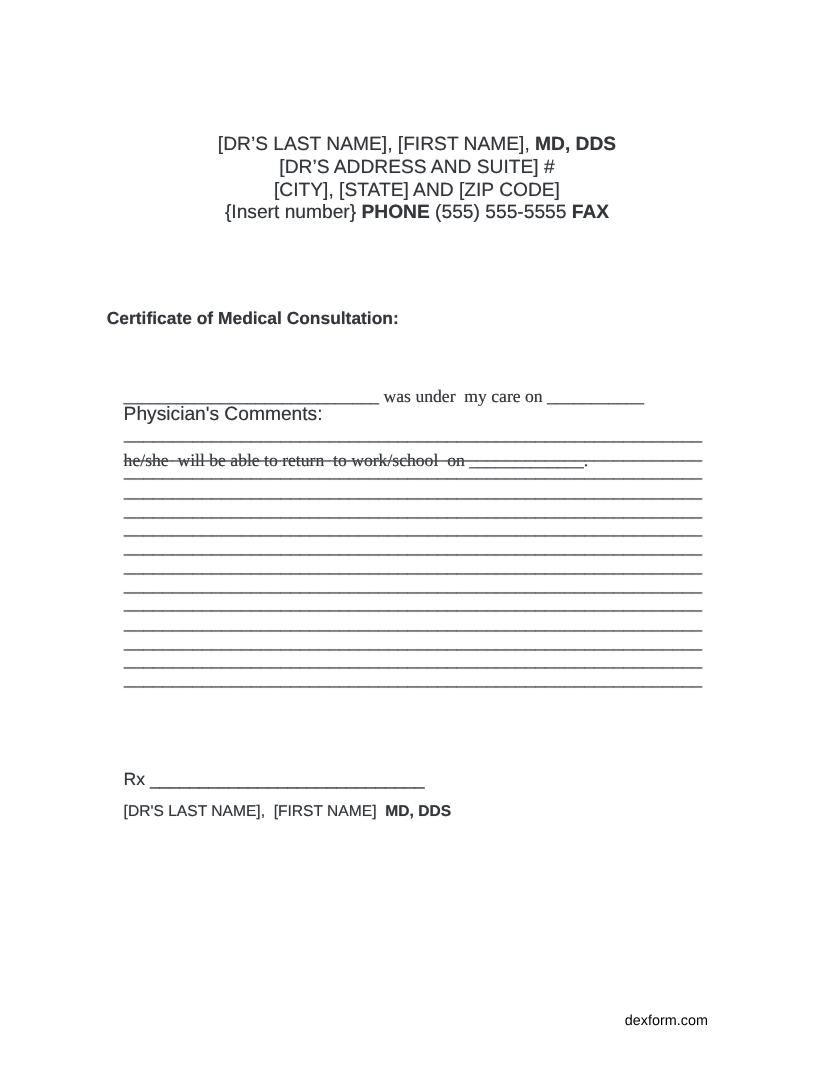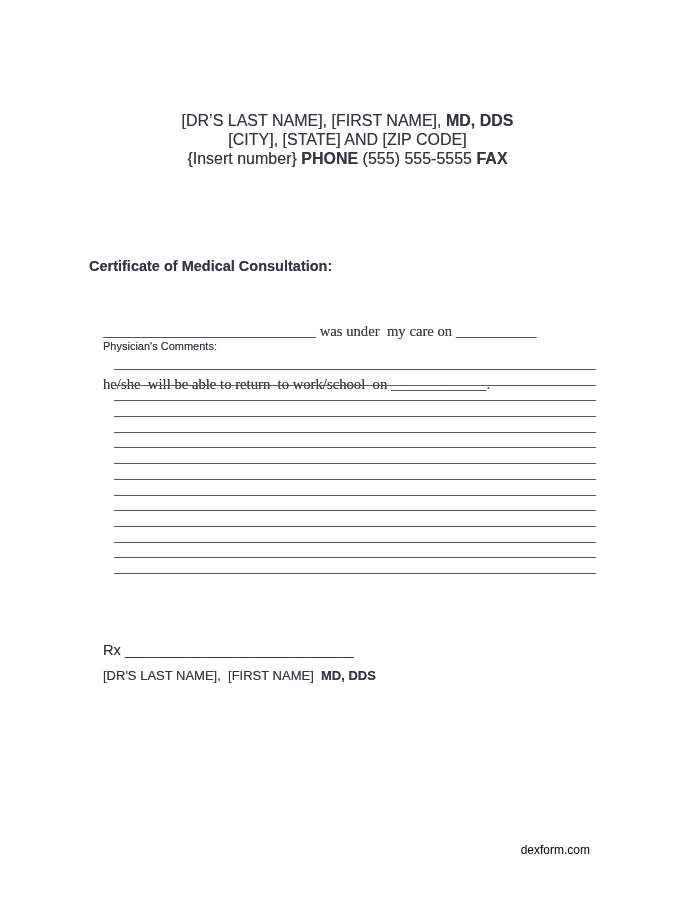--- a/index.html
+++ b/index.html
@@ -37,27 +37,27 @@
     left: 103px;
     width: 492px;
     font-size: 14.7px;
     line-height: 17.6px;
     white-space: pre;
     font-family: Liberation Serif, serif;
   }
   .comments-label {
     top: 337px;
     left: 103px;
-    font-size: 11px;
+    font-size: 16px;
     line-height: 18px;
     white-space: pre;
   }
   .comments-lines {
     top: 355px;
-    left: 114px;
+    left: 103px;
     width: 489px;
     overflow: hidden;
   }
   .rule {
     height: 15.7px;
     line-height: 15.7px;
     font-size: 14.7px;
     white-space: nowrap;
     color: #54575c;
     letter-spacing: 0;
@@ -85,20 +85,21 @@
     text-shadow: none;
   }
 </style>
 </head>
 <body>
 
 <div class="page">
 
   <div class="abs letterhead">
     <div class="lh-line"><span>[DR’S LAST NAME], [FIRST NAME], </span><b>MD, DDS</b></div>
+    <div class="lh-line">[DR’S ADDRESS AND SUITE] #</div>
     <div class="lh-line">[CITY], [STATE] AND [ZIP CODE]</div>
     <div class="lh-line"><span>{Insert number} </span><b>PHONE</b><span> (555) 555-5555 </span><b>FAX</b></div>
   </div>
 
   <div class="abs cert-heading">Certificate of Medical Consultation:</div>
 
   <div class="abs fill-par">
     <div><span>_____________________________</span><span> was under  my care on </span><span>___________</span></div>
     <div>he/she  will be able to return  to work/school  on _____________.</div>
   </div>

